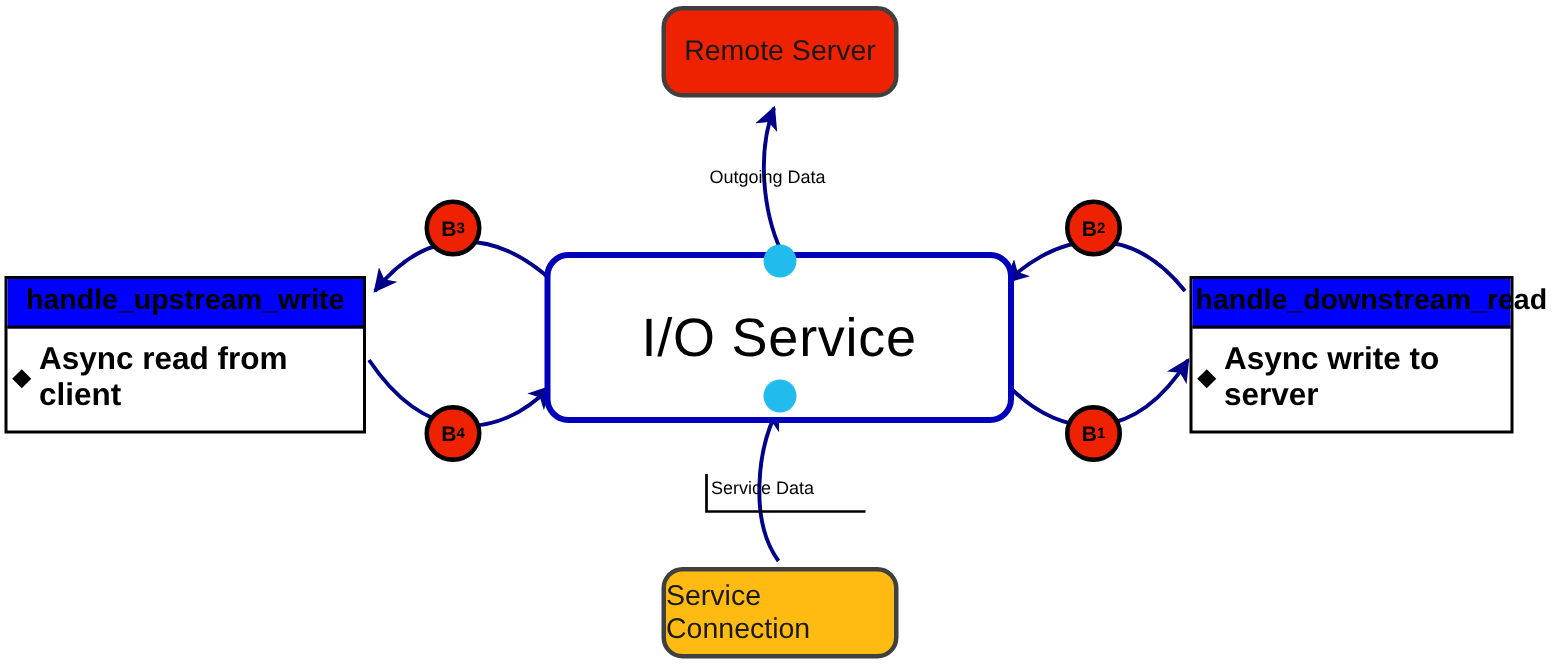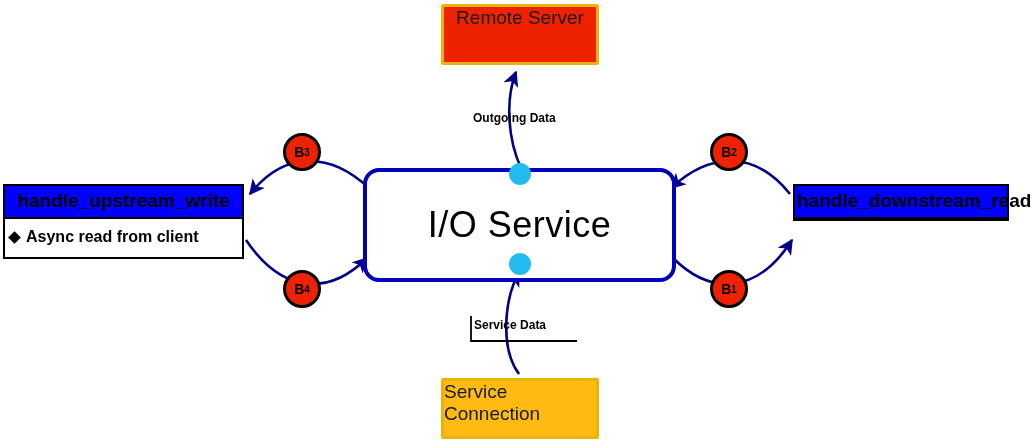--- a/index.html
+++ b/index.html
@@ -21,24 +21,24 @@
     position: absolute;
     left: 0;
     top: 0;
     width: 1036px;
     height: 445px;
   }
   
   .node-rounded {
     position: absolute;
     box-sizing: border-box;
-    border: 3px solid #eab308;
-    border-radius: 2px;
-    display: flex;
-    align-items: flex-start;
+    border: 3px solid #404040;
+    border-radius: 14px;
+    display: flex;
+    align-items: center;
     justify-content: center;
     font-size: 19px;
     color: #1a1a1a;
     font-family: "Liberation Sans", sans-serif;
   }
   #remote-server {
     left: 441px;
     top: 4px;
     width: 158px;
     height: 61px;
@@ -90,21 +90,21 @@
     text-align: center;
     padding: 4px 2px 5px 2px;
     border-bottom: 2px solid #000000;
     font-family: "Liberation Sans", sans-serif;
   }
   .card-body {
     padding: 9px 6px 11px 5px;
     display: flex;
     align-items: center;
     gap: 7px;
-    font-size: 16px;
+    font-size: 21px;
     font-weight: bold;
     color: #000000;
     font-family: "Liberation Sans", sans-serif;
   }
   .bullet-diamond {
     display: inline-block;
     width: 9px;
     height: 9px;
     background: #000000;
     transform: rotate(45deg);
@@ -142,21 +142,21 @@
     height: 22px;
     border-radius: 50%;
     background: #22bbee;
   }
   #port-out { left: 509px; top: 163px; }
   #port-in  { left: 509px; top: 253px; }
   
   .edge-label {
     position: absolute;
     font-size: 12px;
-    font-weight: bold;
+    font-weight: normal;
     color: #000000;
     white-space: nowrap;
     font-family: "Liberation Sans", sans-serif;
   }
   #label-outgoing { left: 473px; top: 111px; }
   #label-incoming { left: 474px; top: 318px; }
 </style>
 </head>
 <body>
 
@@ -207,20 +207,24 @@
   <div class="card" id="card-upstream">
     <div class="card-header">handle_upstream_write</div>
     <div class="card-body">
       <span class="bullet-diamond"></span>
       <span>Async read from client</span>
     </div>
   </div>
 
   <div class="card" id="card-downstream">
     <div class="card-header">handle_downstream_read</div>
+    <div class="card-body">
+      <span class="bullet-diamond"></span>
+      <span>Async write to server</span>
+    </div>
   </div>
 
   <div class="badge" id="badge-b3">
     <span>B</span>
       <sub>3</sub>
   </div>
   <div class="badge" id="badge-b4">
     <span>B</span>
       <sub>4</sub>
   </div>

